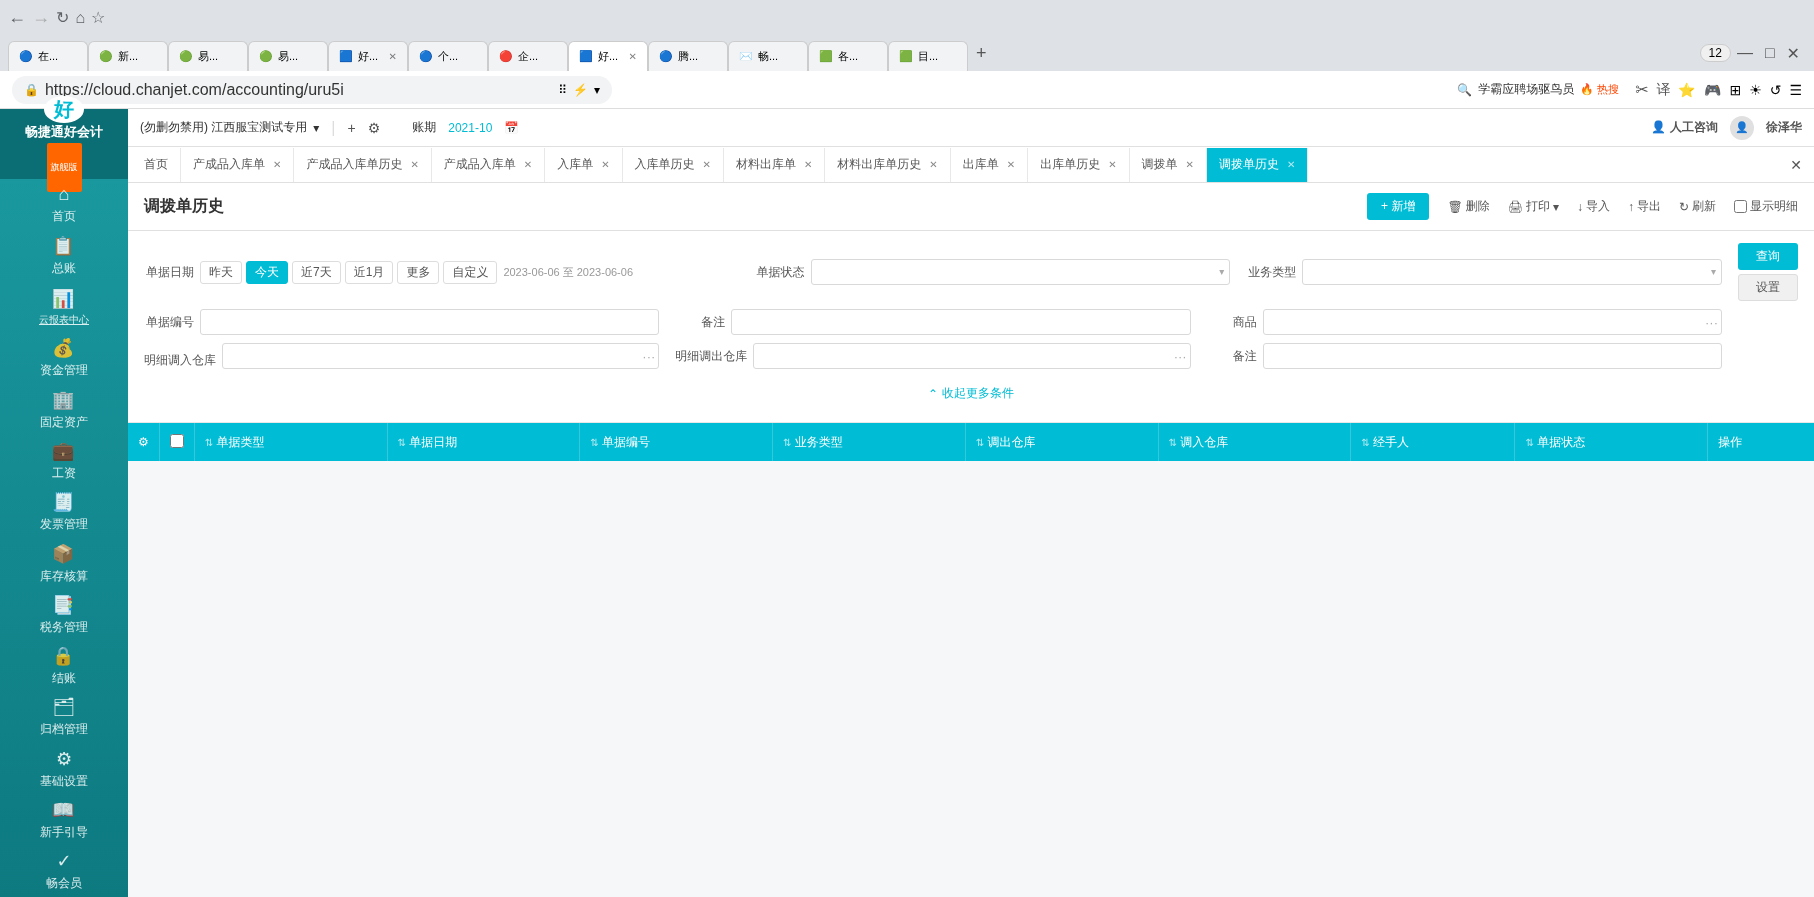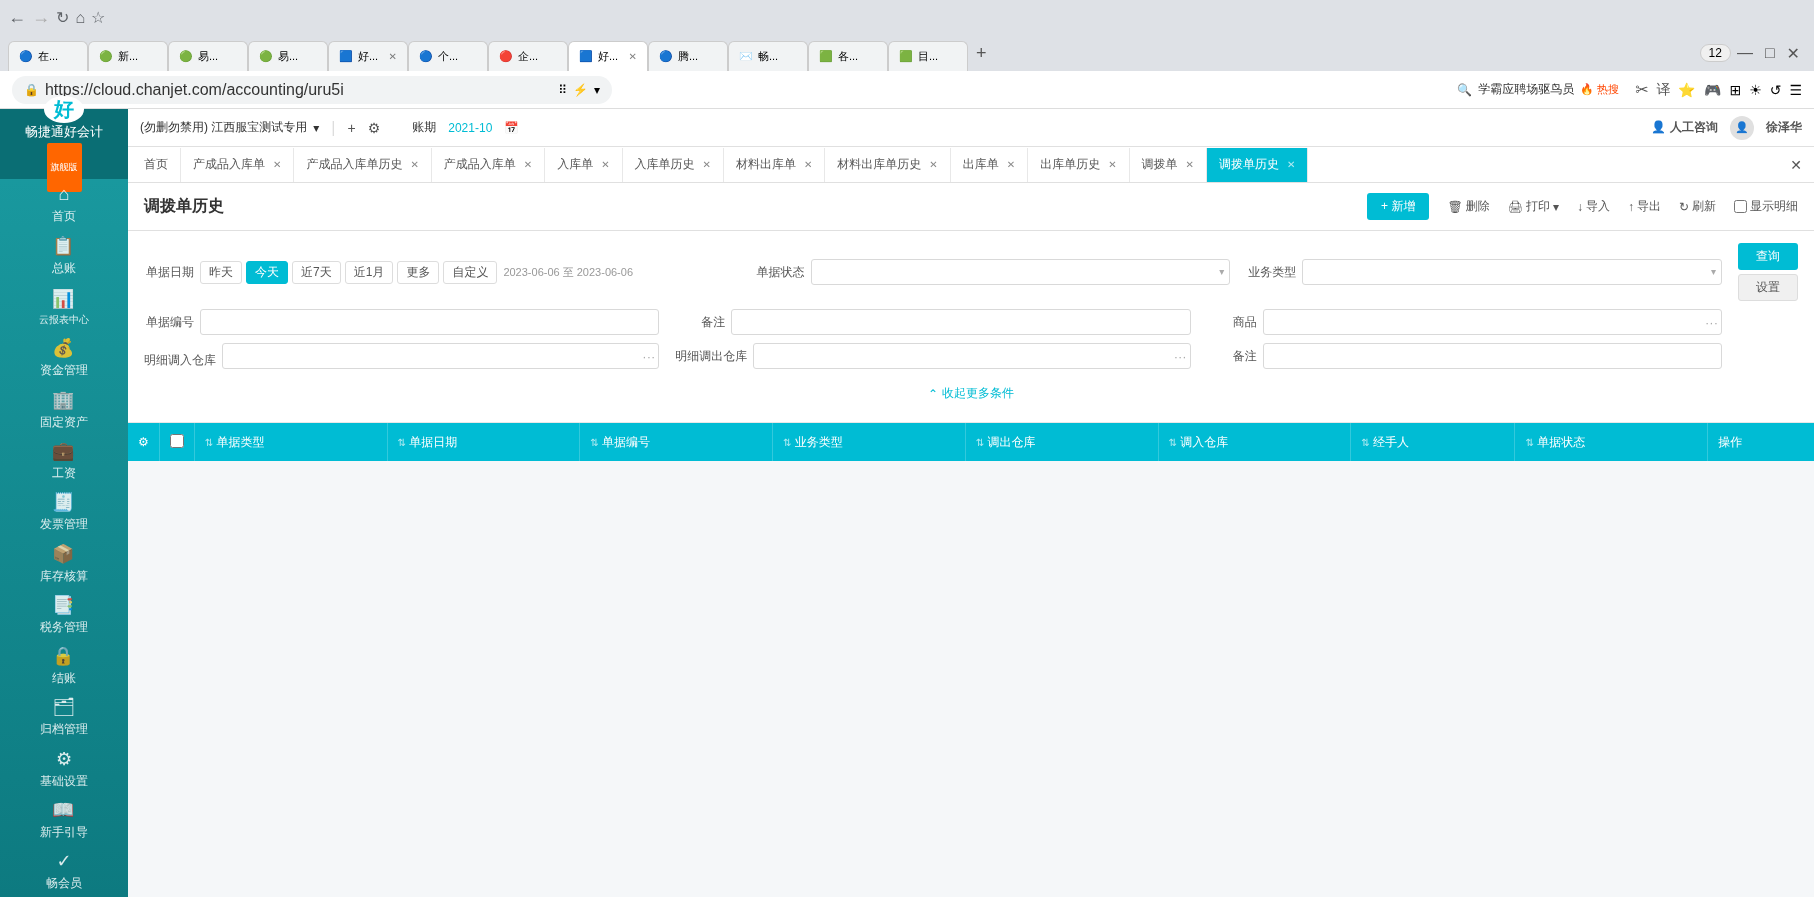--- a/index.html
+++ b/index.html
@@ -16,21 +16,21 @@
     .address-box { flex: 1; height: 28px; background: #f1f3f4; border-radius: 14px; display: flex; align-items: center; padding: 0 12px; gap: 6px; max-width: 600px; }
     .address-url { font-size: 16px; color: #333; }
     .search-area { display: flex; align-items: center; gap: 6px; margin-left: auto; font-size: 12px; color: #333; }
 
     
     .app-wrapper { display: flex; height: calc(897px - 109px); }
 
     
     .sidebar { width: 128px; background: linear-gradient(180deg, #1a9ba1 0%, #0d7a80 100%); display: flex; flex-direction: column; flex-shrink: 0; }
     .sidebar-logo { height: 70px; background: #0a6e74; display: flex; flex-direction: column; align-items: center; justify-content: center; color: white; }
-    .sidebar-logo .logo-text { font-size: 13px; font-weight: normal; color: #fff; }
+    .sidebar-logo .logo-text { font-size: 13px; font-weight: bold; color: #fff; }
     .sidebar-logo .logo-badge { background: #ff6600; color: white; font-size: 9px; padding: 18px 4px; border-radius: 2px; margin-top: 2px; }
     .sidebar-item { display: flex; flex-direction: column; align-items: center; justify-content: center; height: 56px; color: rgba(255,255,255,0.85); cursor: pointer; transition: background 0.2s; }
     .sidebar-item .si-icon { font-size: 18px; margin-bottom: 3px; }
     .sidebar-item .si-label { font-size: 12px; }
 
     
     .main-content { flex: 1; display: flex; flex-direction: column; overflow: hidden; }
 
     
     .topbar { height: 38px; background: #fff; border-bottom: 1px solid #e0e0e0; display: flex; align-items: center; padding: 0 12px; gap: 12px; }
@@ -198,21 +198,21 @@
     <div class="sidebar-item">
       <div class="si-icon">⌂</div>
       <div class="si-label">首页</div>
     </div>
     <div class="sidebar-item">
       <div class="si-icon">📋</div>
       <div class="si-label">总账</div>
     </div>
     <div class="sidebar-item">
       <div class="si-icon">📊</div>
-      <div class="si-label" style="font-size:10px;">云报表中心</div>
+      <div class="si-label" style="font-size:10px;text-decoration:underline;">云报表中心</div>
     </div>
     <div class="sidebar-item">
       <div class="si-icon">💰</div>
       <div class="si-label">资金管理</div>
     </div>
     <div class="sidebar-item">
       <div class="si-icon">🏢</div>
       <div class="si-label">固定资产</div>
     </div>
     <div class="sidebar-item">

